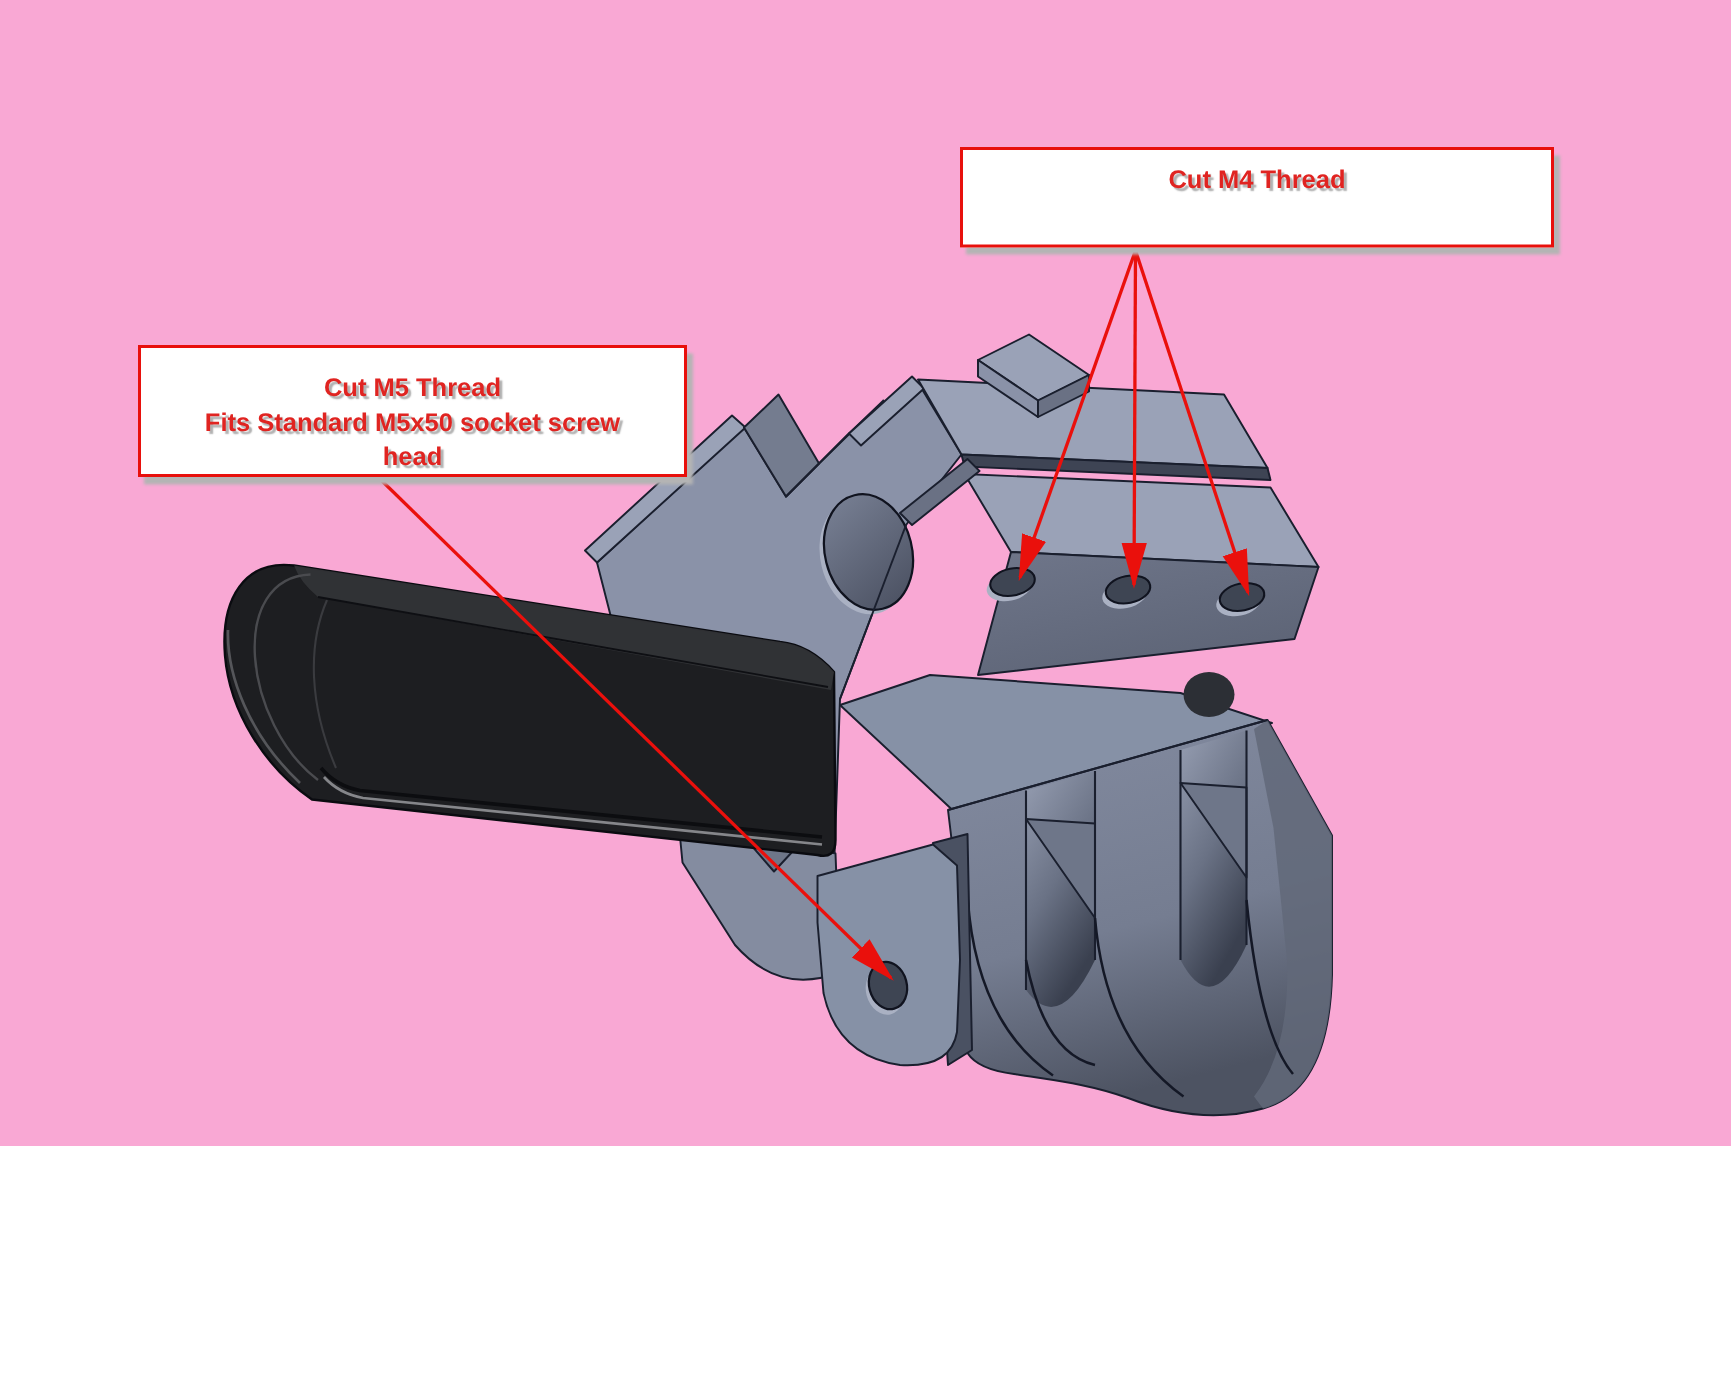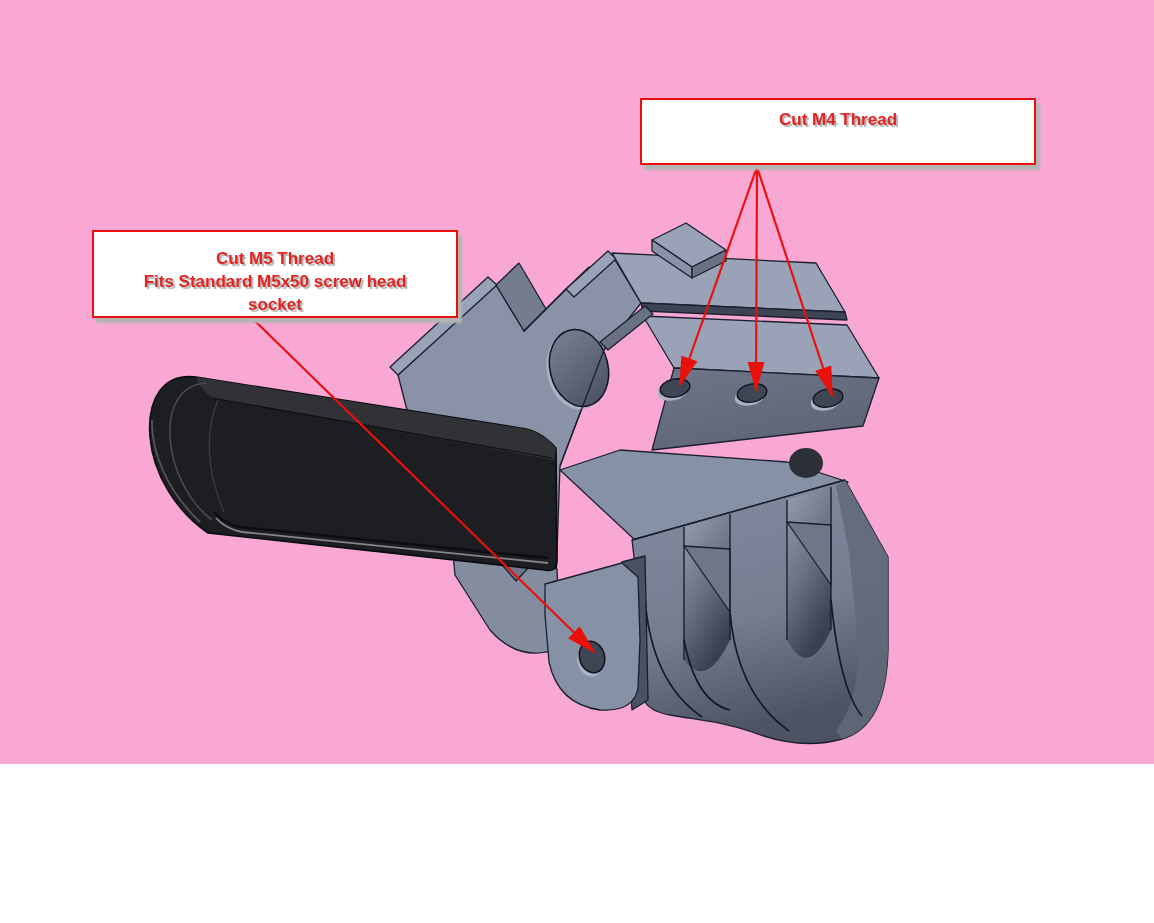--- a/index.html
+++ b/index.html
@@ -183,17 +183,17 @@
       <line x1="253" y1="319" x2="594" y2="652" marker-end="url(#arrw)"></line>
     </g>
   </svg>
 
   <div id="m4-box" class="callout">
     <div>Cut M4 Thread</div>
   </div>
 
   <div id="m5-box" class="callout">
     <div>Cut M5 Thread</div>
-    <div>Fits Standard M5x50 screw head</div>
-    <div>socket</div>
+    <div>Fits Standard M5x50 socket screw</div>
+    <div>head</div>
   </div>
 
 </div>
 
 </body></html>

